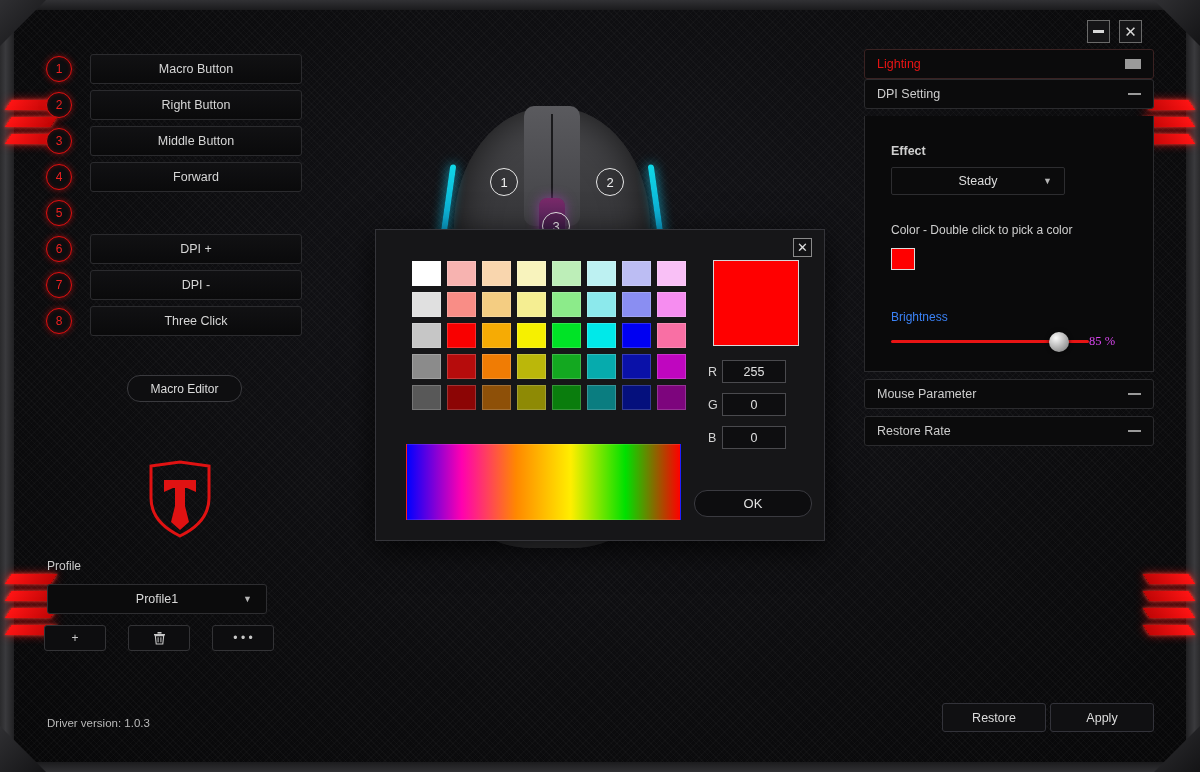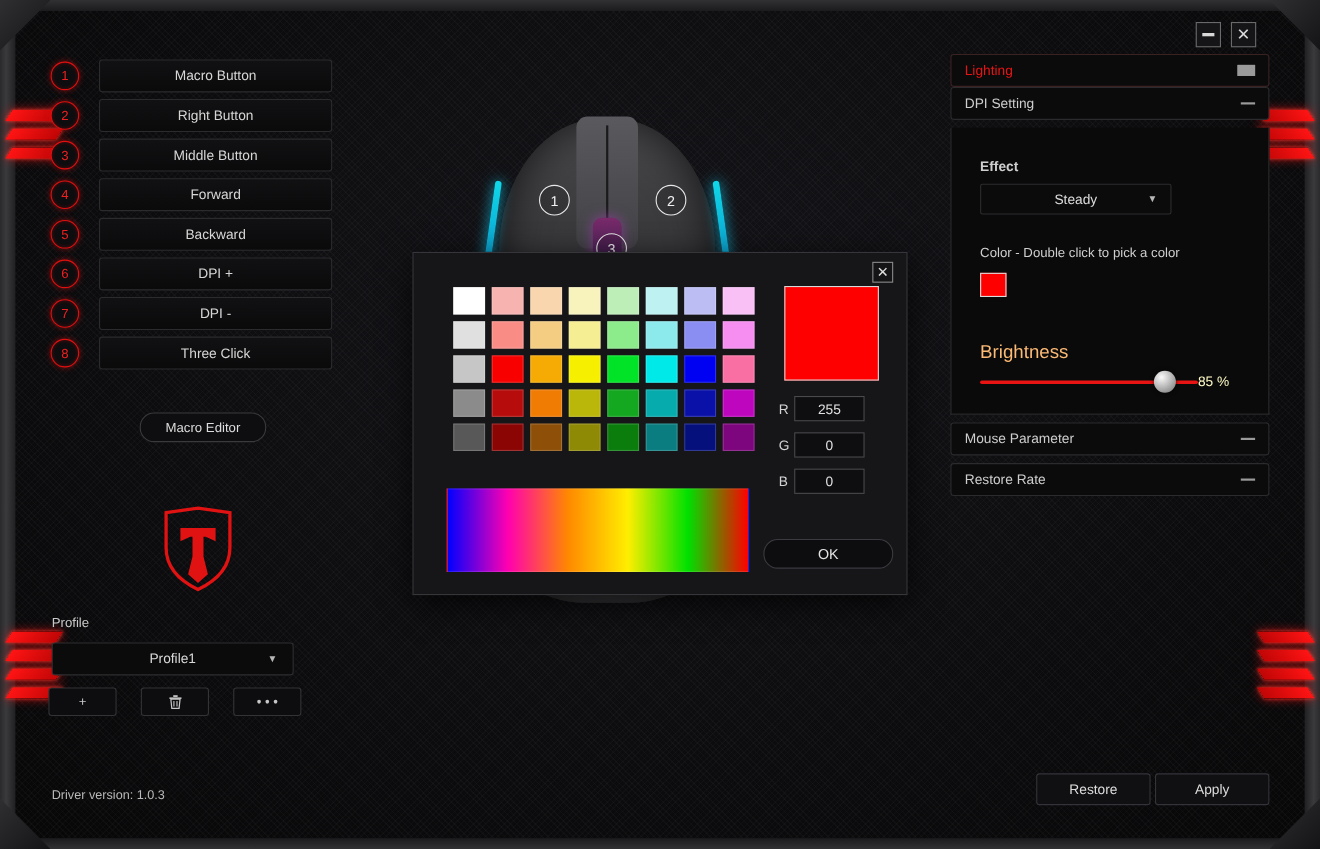--- a/index.html
+++ b/index.html
@@ -206,35 +206,35 @@
     color: #dcdcdc; font-size: 12.5px;
     display: flex; align-items: center; justify-content: center;
     cursor: pointer;
   }
   .effect-select .caret { position: absolute; right: 12px; font-size: 9px; color: #b6b6b6; }
   .color-hint { font-size: 12px; color: #cfcfcf; margin: 28px 0 11px 0; }
   .color-swatch {
     width: 22px; height: 20px; background: #ff0000;
     border: 1.6px solid #dcdcdc; cursor: pointer;
   }
-  .bright-label { font-size: 17px; color: #fdba74; margin: 40px 0 10px 0; }
+  .bright-label { font-size: 12px; color: #3b82f6; margin: 40px 0 10px 0; }
   .bright-row { display: flex; align-items: center; }
   .bright-track {
     position: relative; width: 198px; height: 3px;
     background: #e81414; border-radius: 2px;
   }
   .bright-knob {
     position: absolute; top: 50%; left: 85%;
     width: 20px; height: 20px; border-radius: 50%;
     transform: translate(-50%, -50%);
     background: radial-gradient(circle at 35% 30%, #fafafa, #9a9a9a 70%, #6a6a6a);
     box-shadow: 0 0 4px rgba(0,0,0,0.8);
     cursor: pointer;
   }
-  .bright-val { font-size: 12.5px; color: #fef9c3; }
+  .bright-val { font-size: 12.5px; color: #d946ef; font-family: Liberation Serif, serif; }
 
   
   .bottom-actions { position: absolute; right: 46px; top: 703px; display: flex; gap: 4px; justify-content: center; }
   .b-act {
     width: 102px; height: 27px;
     background: #101012; border: 1px solid #33333a; border-radius: 3px;
     color: #dcdcdc; font-size: 12.5px;
     display: flex; align-items: center; justify-content: center;
     cursor: pointer;
   }
@@ -352,21 +352,20 @@
     <div class="btn-row">
       <div class="num-badge">3</div>
       <div class="act-btn">Middle Button</div>
     </div>
     <div class="btn-row">
       <div class="num-badge">4</div>
       <div class="act-btn">Forward</div>
     </div>
     <div class="btn-row">
       <div class="num-badge">5</div>
-      <div class="act-btn">Backward</div>
     </div>
     <div class="btn-row">
       <div class="num-badge">6</div>
       <div class="act-btn">DPI +</div>
     </div>
     <div class="btn-row">
       <div class="num-badge">7</div>
       <div class="act-btn">DPI -</div>
     </div>
     <div class="btn-row">

